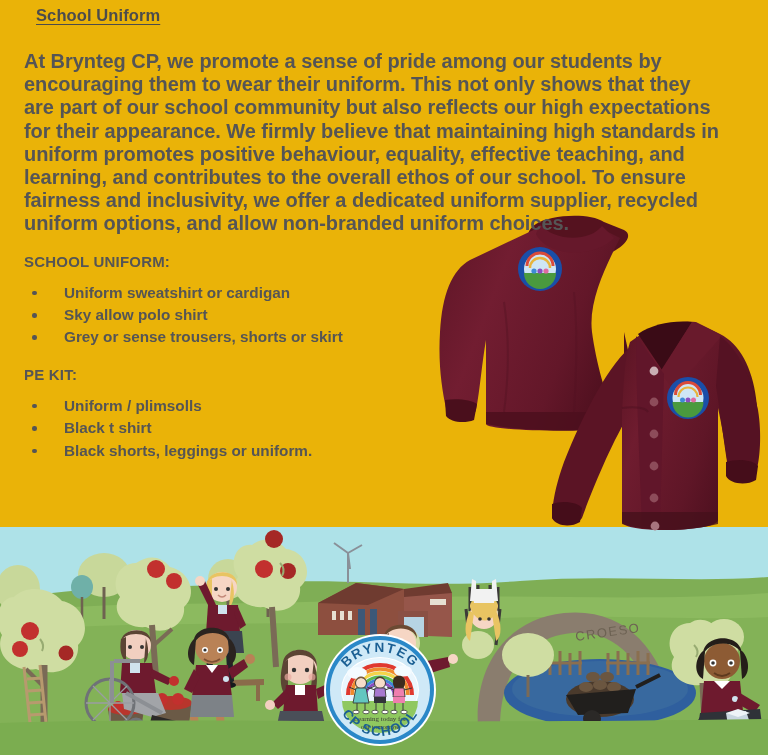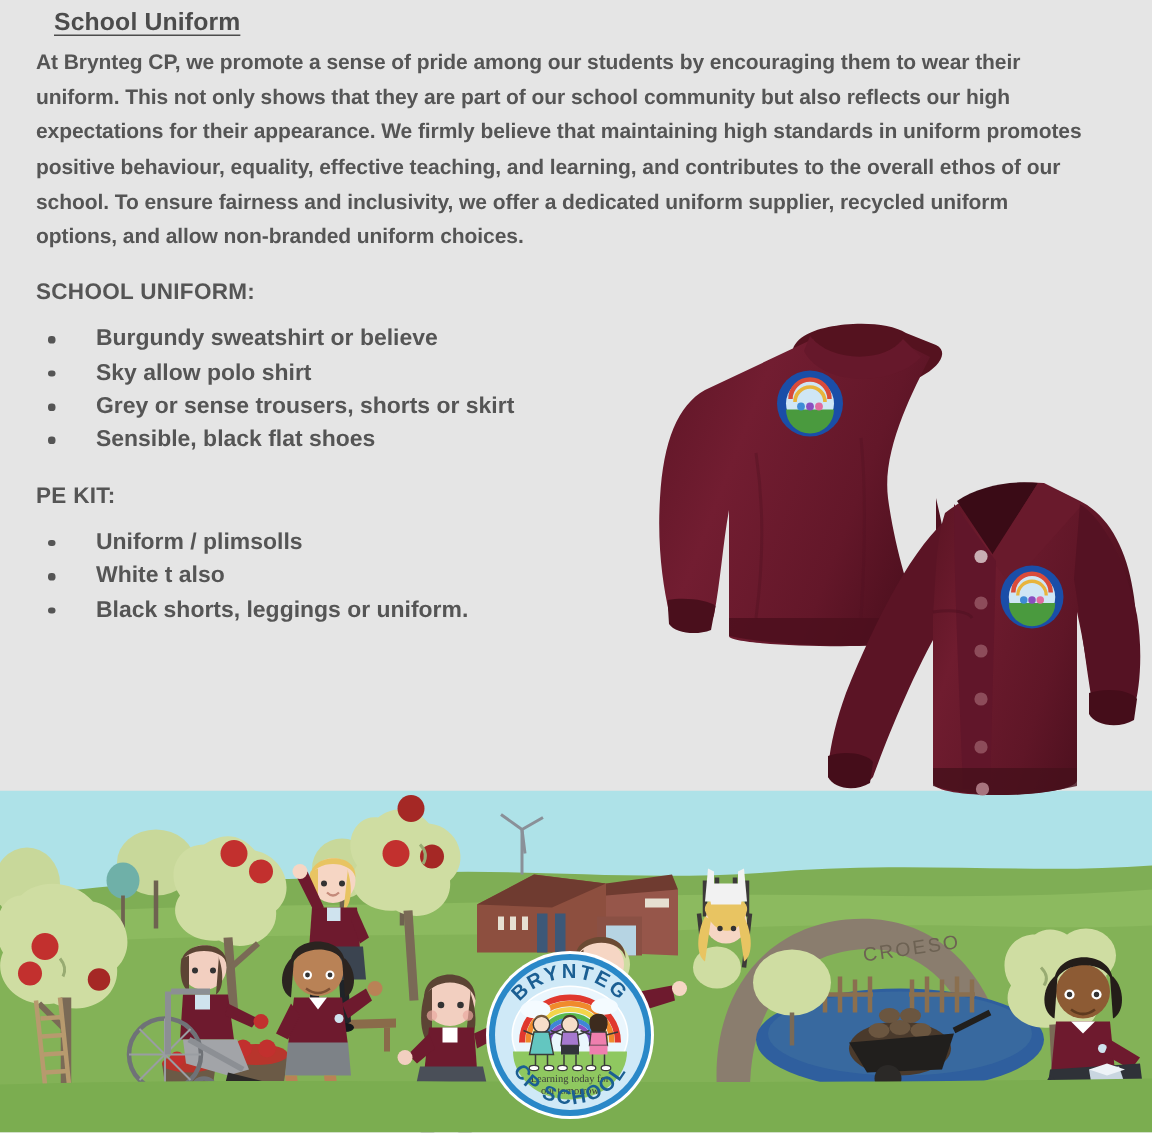--- a/index.html
+++ b/index.html
@@ -4,21 +4,21 @@
 <style>
   * { box-sizing: border-box; margin: 0; padding: 0; }
   html, body {
     width: 768px; height: 755px;
     overflow: hidden;
     font-family: "Liberation Sans", sans-serif;
   }
   #page {
     position: relative;
     width: 768px; height: 755px;
-    background: #e5e5e5;
+    background: #eab308;
     overflow: hidden;
   }
 
   
   #content {
     position: absolute;
     left: 0; top: 0; right: 0;
     padding: 4px 24px 0 24px;
     z-index: 20;
   }
@@ -26,22 +26,22 @@
     font-size: 16.5px;
     font-weight: 700;
     color: #4c4c4c;
     text-decoration: underline;
     text-underline-offset: 3px;
     padding-left: 12px;
     letter-spacing: .1px;
     line-height: 22px;
   }
   #intro {
-    margin-top: 4px;
-    font-size: 14px;
+    margin-top: 24px;
+    font-size: 20px;
     font-weight: 700;
     color: #555555;
     line-height: 23.2px;
     letter-spacing: -.05px;
     max-width: 700px;
   }
   .section-head {
     margin-top: 15px;
     font-size: 15px;
     font-weight: 700;
@@ -103,31 +103,30 @@
 
   <div id="content">
 
     <div id="page-title"> School Uniform</div>
 
     <p id="intro">At Brynteg CP, we promote a sense of pride among our students by encouraging them to wear their uniform. This not only shows that they are part of our school community but also reflects our high expectations for their appearance. We firmly believe that maintaining high standards in uniform promotes positive behaviour, equality, effective teaching, and learning, and contributes to the overall ethos of our school. To ensure fairness and inclusivity, we offer a dedicated uniform supplier, recycled uniform options, and allow non-branded uniform choices.</p>
 
     <div class="section-head">SCHOOL UNIFORM:</div>
 
     <ul class="kit">
-      <li><span class="bullet"></span><span>Burgundy sweatshirt or believe</span></li>
+      <li><span class="bullet"></span><span>Uniform sweatshirt or cardigan</span></li>
       <li><span class="bullet"></span><span>Sky allow polo shirt</span></li>
       <li><span class="bullet"></span><span>Grey or sense trousers, shorts or skirt</span></li>
-      <li><span class="bullet"></span><span>Sensible, black flat shoes</span></li>
     </ul>
 
     <div class="section-head">PE KIT:</div>
 
     <ul class="kit">
       <li><span class="bullet"></span><span>Uniform / plimsolls</span></li>
-      <li><span class="bullet"></span><span>White t also</span></li>
+      <li><span class="bullet"></span><span>Black t shirt</span></li>
       <li><span class="bullet"></span><span>Black shorts, leggings or uniform.</span></li>
     </ul>
   </div>
 
   <div id="garments">
     <svg viewBox="0 0 344 340" xmlns="http://www.w3.org/2000/svg">
       <defs>
         <linearGradient id="swGrad" x1="0" y1="0" x2="1" y2="0.4">
           <stop offset="0%" stop-color="#5e1526"></stop>
           <stop offset="35%" stop-color="#721d31"></stop>

